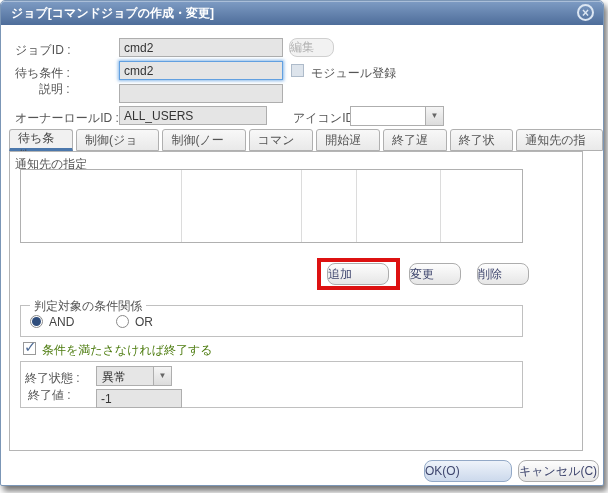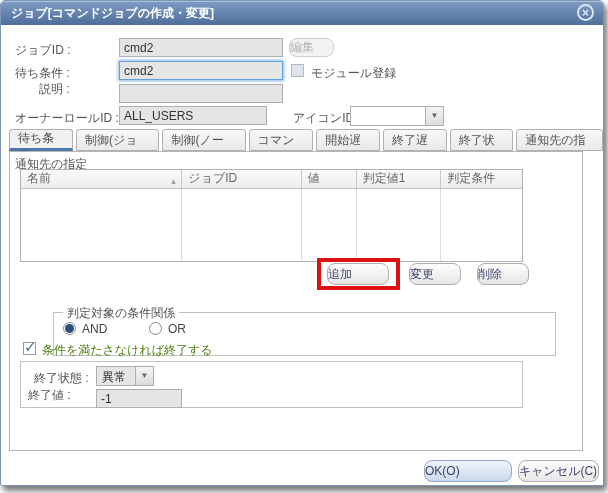--- a/index.html
+++ b/index.html
@@ -154,62 +154,52 @@
       <div class="tab">終了遅延</div>
       <div class="tab">終了状態</div>
       <div class="tab">通知先の指定</div>
     </div>
 
     <div class="panel"></div>
 
     <div class="lbl" style="left:14px;top:155px;">通知先の指定</div>
 
     <div class="grid">
-      <div class="grid-head">
-        <div class="cell c0">
-          <span>名前</span>
-          <span class="sort-icon">▲</span>
-        </div>
-        <div class="cell c1">ジョブID</div>
-        <div class="cell c2">値</div>
-        <div class="cell c3">判定値1</div>
-        <div class="cell c4">判定条件</div>
-      </div>
       <div class="grid-body">
         <div class="cell c0"></div>
         <div class="cell c1"></div>
         <div class="cell c2"></div>
         <div class="cell c3"></div>
         <div class="cell c4"></div>
       </div>
     </div>
 
     <div class="btn" style="left:326px;top:262px;width:62px;">追加</div>
     <div class="btn" style="left:408px;top:262px;width:52px;">変更</div>
     <div class="btn" style="left:476px;top:262px;width:52px;">削除</div>
     <div class="red-box"></div>
 
-    <div class="fieldset" style="left:19px;top:311px;width:503px;height:44px;margin-left:33px;">
+    <div class="fieldset" style="left:19px;top:304px;width:503px;height:32px;">
       <div class="legend">判定対象の条件関係</div>
       <div class="radio" style="left:9px;top:9px;">
           <span class="dot"></span>
         </div>
       <div class="lbl" style="left:28px;top:9px;color:#444;">AND</div>
       <div class="radio" style="left:95px;top:9px;"></div>
       <div class="lbl" style="left:114px;top:9px;color:#444;">OR</div>
     </div>
 
     <div class="checkbox" style="left:22px;top:341px;">
       <span class="tick">✓</span>
     </div>
     <div class="lbl" style="left:41px;top:341px;color:#4d7c0f;">条件を満たさなければ終了する</div>
 
     <div class="fieldset" style="left:19px;top:360px;width:503px;height:47px;">
-      <div class="lbl" style="left:13px;top:8px;">終了状態 :</div>
-      <div class="combo" style="left:75px;top:4px;width:58px;">
+      <div class="lbl" style="left:4px;top:8px;">終了状態 :</div>
+      <div class="combo" style="left:75px;top:4px;width:76px;">
         <span class="val">異常</span>
         <span class="arrow-btn">▼</span>
       </div>
       <div class="lbl" style="left:7px;top:25px;">終了値 :</div>
       <input class="txt" style="left: 75px; top: 27px; width: 86px;" value="-1">
     </div>
 
     <div class="btn primary" style="left:423px;top:459px;width:88px;">OK(O)</div>
     <div class="btn" style="left:517px;top:459px;width:81px;">キャンセル(C)</div>
 

